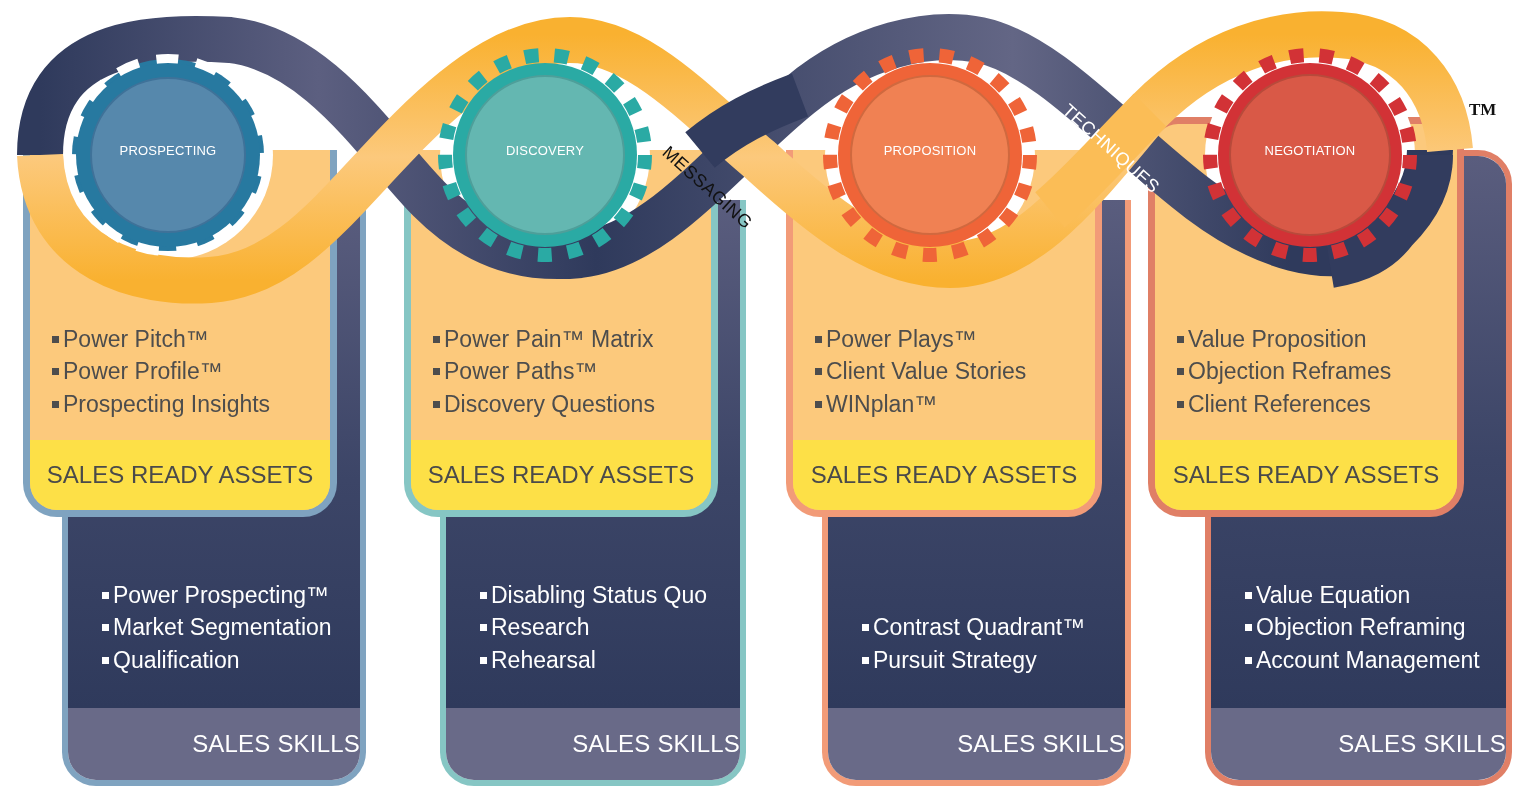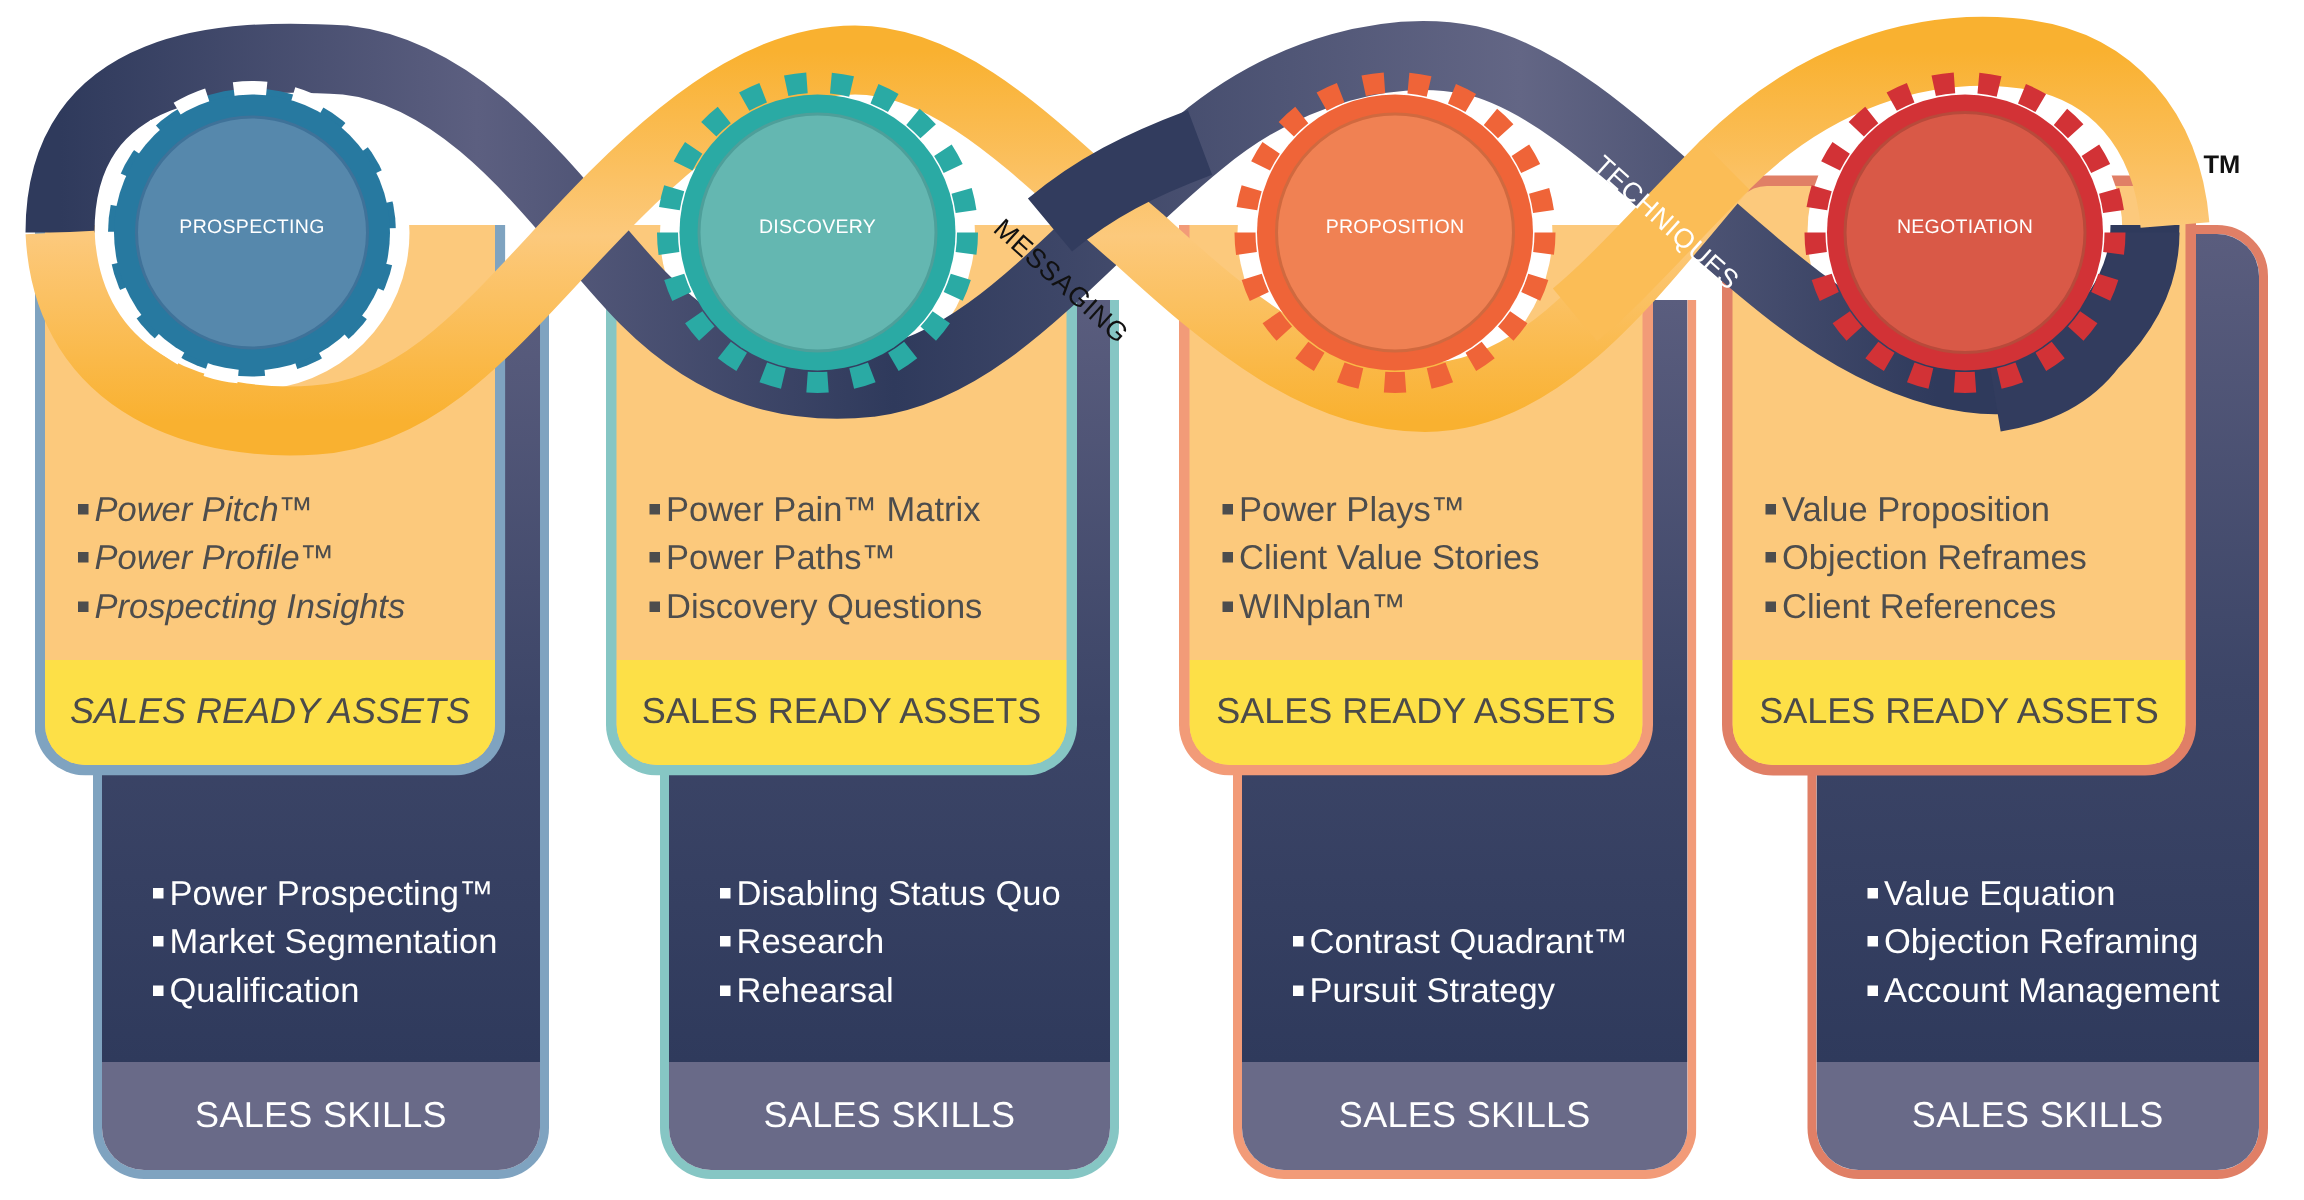--- a/index.html
+++ b/index.html
@@ -6,41 +6,41 @@
   body { width:1536px; height:800px; position:relative; overflow:hidden;
          font-family:"Liberation Sans", sans-serif; }
   svg.stage { position:absolute; left:0; top:0; }
 
   
   .skills-panel { position:absolute; border-radius:0 0 34px 34px; box-sizing:border-box;
                   overflow:hidden; border-width:6px; border-style:solid; border-top:none; }
   .skills-body { position:absolute; left:0; right:0; top:0; bottom:72px;
                  background:linear-gradient(#5a5d7e 0%, #3c4567 55%, #2f3a5c 100%); }
   .skills-foot { position:absolute; left:0; right:0; bottom:0; height:72px; background:#696a88;
-                 display:flex; align-items:center; justify-content:center; }
+                 display:flex; align-items:center; justify-content:flex-end; }
   .skills-foot span { color:#fff; font-size:24px; letter-spacing:0.2px; }
   .skills-list { position:absolute; left:22px; bottom:92px; list-style:none; margin:12px; padding:0; }
   .skills-list li { color:#fff; font-size:23px; line-height:32.5px; white-space:nowrap; }
   .bullet { display:inline-block; width:7px; height:7px; margin-right:4px; vertical-align:4px; }
   .skills-list .bullet { background:#fff; }
 
   
   .assets-panel { position:absolute; border-radius:0 0 34px 34px; box-sizing:border-box;
                   overflow:hidden; border-width:7px; border-style:solid; border-top:none; background:#fcc97c; }
   .assets-foot { position:absolute; left:0; right:0; bottom:0; height:70px; background:#fde047;
                  display:flex; align-items:center; justify-content:center; }
   .assets-foot span { color:#4a4a4a; font-size:24px; }
   .assets-list { position:absolute; left:22px; bottom:90px; list-style:none; margin:0; padding:0; }
   .assets-list li { color:#4d4d4d; font-size:23px; line-height:32.5px; white-space:nowrap; }
   .assets-list .bullet { background:#4d4d4d; }
 
   .gear-label { position:absolute; color:#fff; font-size:13px; text-align:center; width:200px;
                 margin-left:-100px; margin-top:-12px; letter-spacing:0.2px; }
   .ribbon-label { position:absolute; font-size:18px; letter-spacing:0.5px; white-space:nowrap; }
-  .tm-mark { position:absolute; left:1469px; top:100px; font-size:17px; font-weight:bold; color:#111; }
+  .tm-mark { position:absolute; left:1469px; top:100px; font-size:17px; font-weight:bold; color:#111;font-family:Liberation Serif, serif; }
 </style>
 </head>
 <body>
 
 <div class="skills-panel" style="left:62px; top:200px; width:304px; height:586px; border-color:#7fa3c0;">
   <div class="skills-body"></div>
   <ul class="skills-list">
     <li><span class="bullet"></span><span>Power Prospecting™</span></li>
     <li><span class="bullet"></span><span>Market Segmentation</span></li>
     <li><span class="bullet"></span><span>Qualification</span></li>
@@ -78,21 +78,21 @@
   <ul class="skills-list">
     <li><span class="bullet"></span><span>Value Equation</span></li>
     <li><span class="bullet"></span><span>Objection Reframing</span></li>
     <li><span class="bullet"></span><span>Account Management</span></li>
   </ul>
   <div class="skills-foot">
       <span>SALES SKILLS</span>
     </div>
 </div>
 
-<div class="assets-panel" style="left:23px; top:150px; width:314px; height:367px; border-color:#7fa3c0;font-style:italic;">
+<div class="assets-panel" style="left:23px; top:150px; width:314px; height:367px; border-color:#7fa3c0;">
   <ul class="assets-list">
     <li><span class="bullet"></span><span>Power Pitch™</span></li>
     <li><span class="bullet"></span><span>Power Profile™</span></li>
     <li><span class="bullet"></span><span>Prospecting Insights</span></li>
   </ul>
   <div class="assets-foot">
       <span>SALES READY ASSETS</span>
     </div>
 </div>
 

